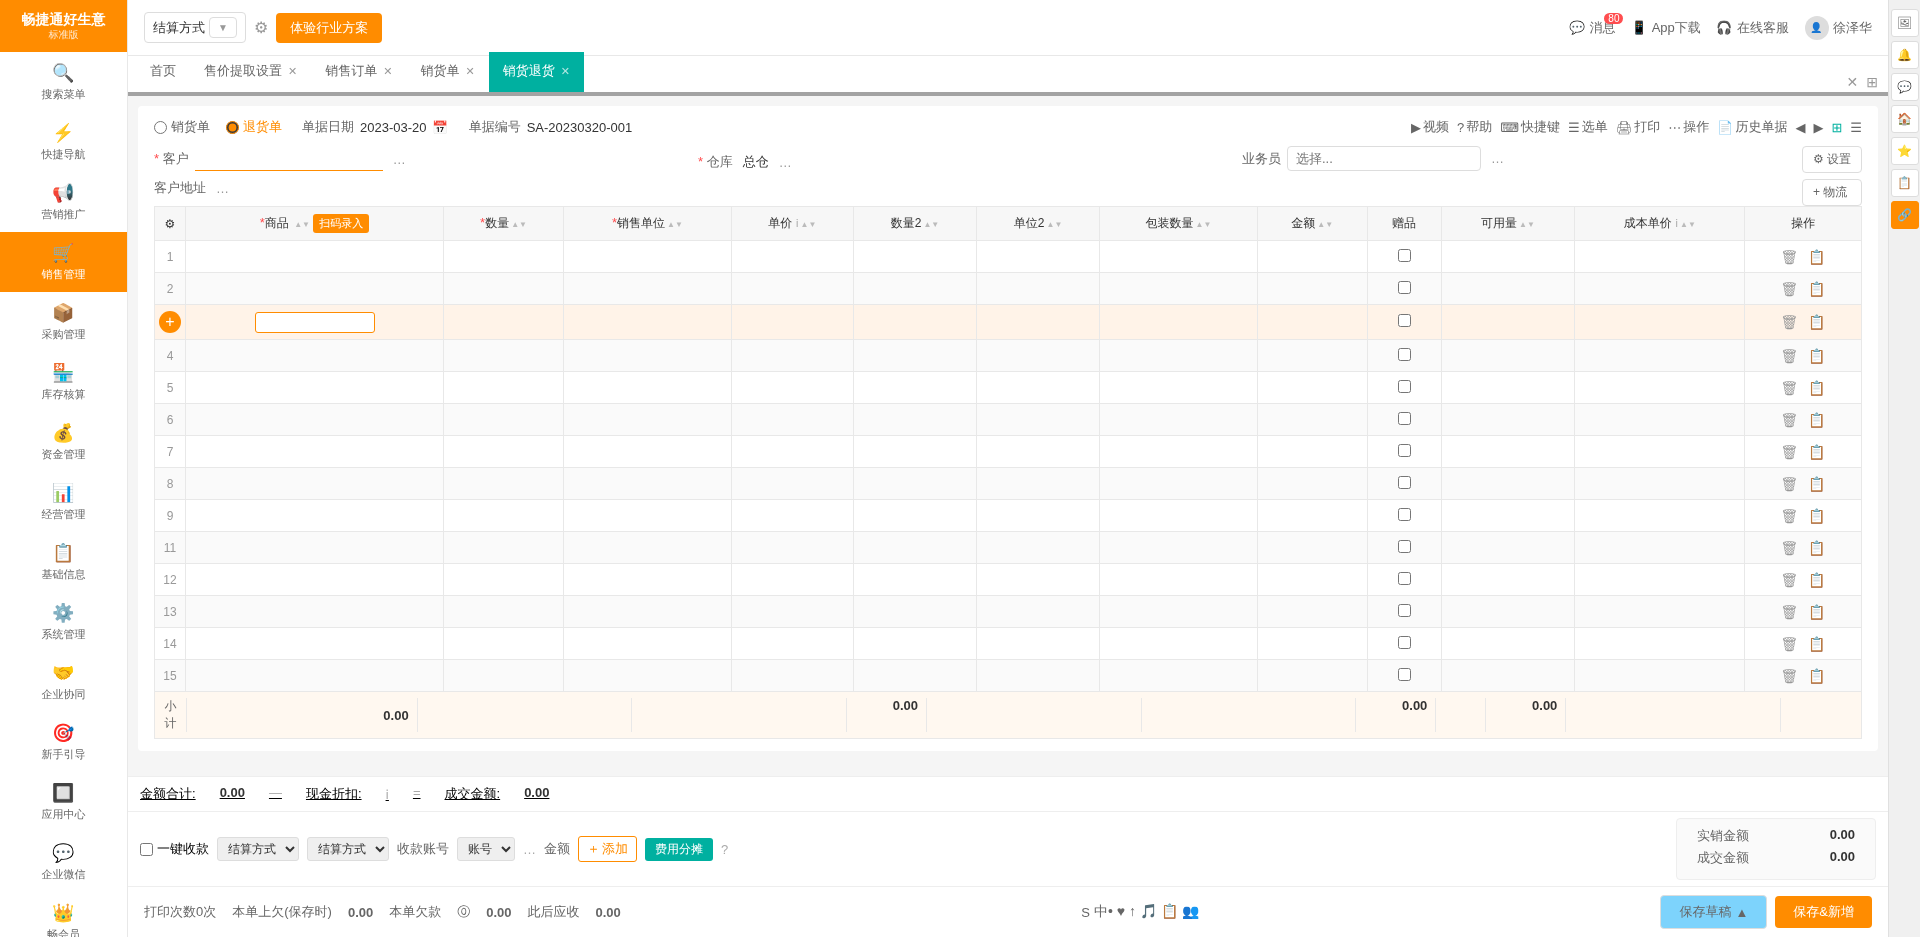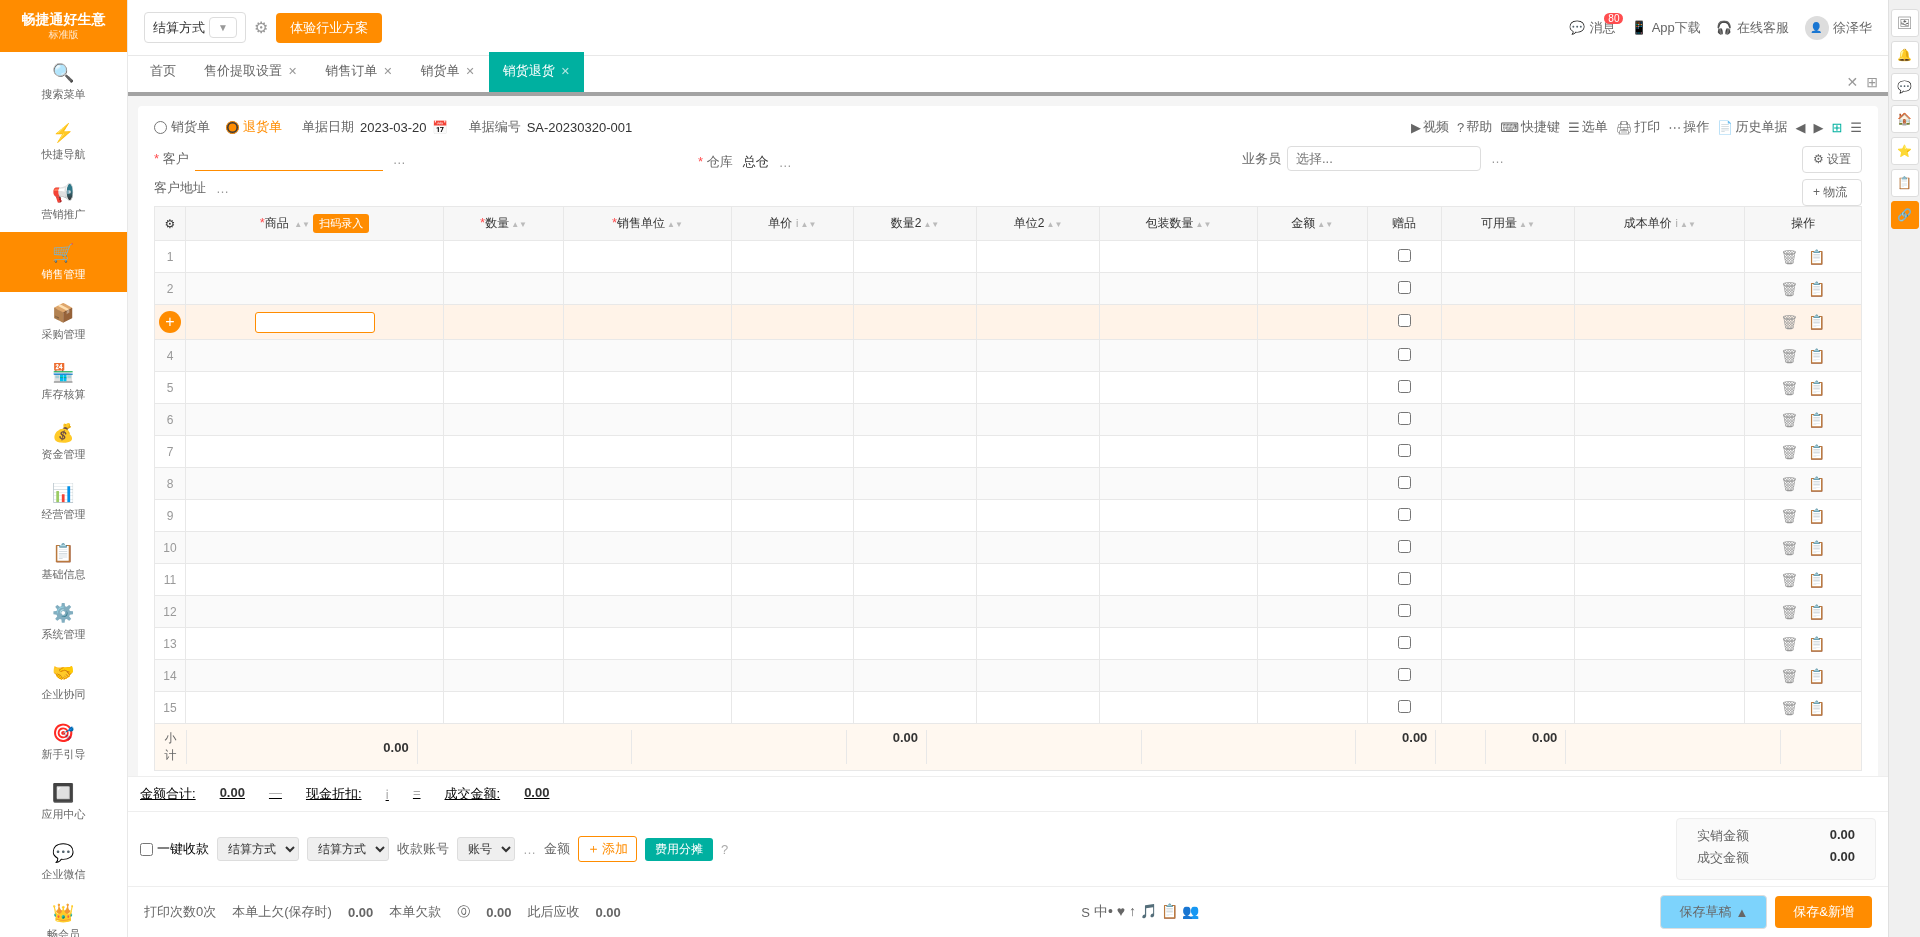--- a/index.html
+++ b/index.html
@@ -520,40 +520,20 @@
       <td></td>
       <td></td>
       <td>
         <div class="action-cell">
           <button class="action-btn">🗑</button>
           <button class="action-btn">📋</button>
         </div>
       </td>
     </tr>
               <tr>
-      <td class="row-num">10</td>
-      <td></td>
-      <td></td>
-      <td></td>
-      <td></td>
-      <td></td>
-      <td></td>
-      <td></td>
-      <td></td>
-      <td class="checkbox-cell"><input type="checkbox" style=""></td>
-      <td></td>
-      <td></td>
-      <td>
-        <div class="action-cell">
-          <button class="action-btn">🗑</button>
-          <button class="action-btn">📋</button>
-        </div>
-      </td>
-    </tr>
-              <tr>
       <td class="row-num">11</td>
       <td></td>
       <td></td>
       <td></td>
       <td></td>
       <td></td>
       <td></td>
       <td></td>
       <td></td>
       <td class="checkbox-cell"><input type="checkbox" style=""></td>

